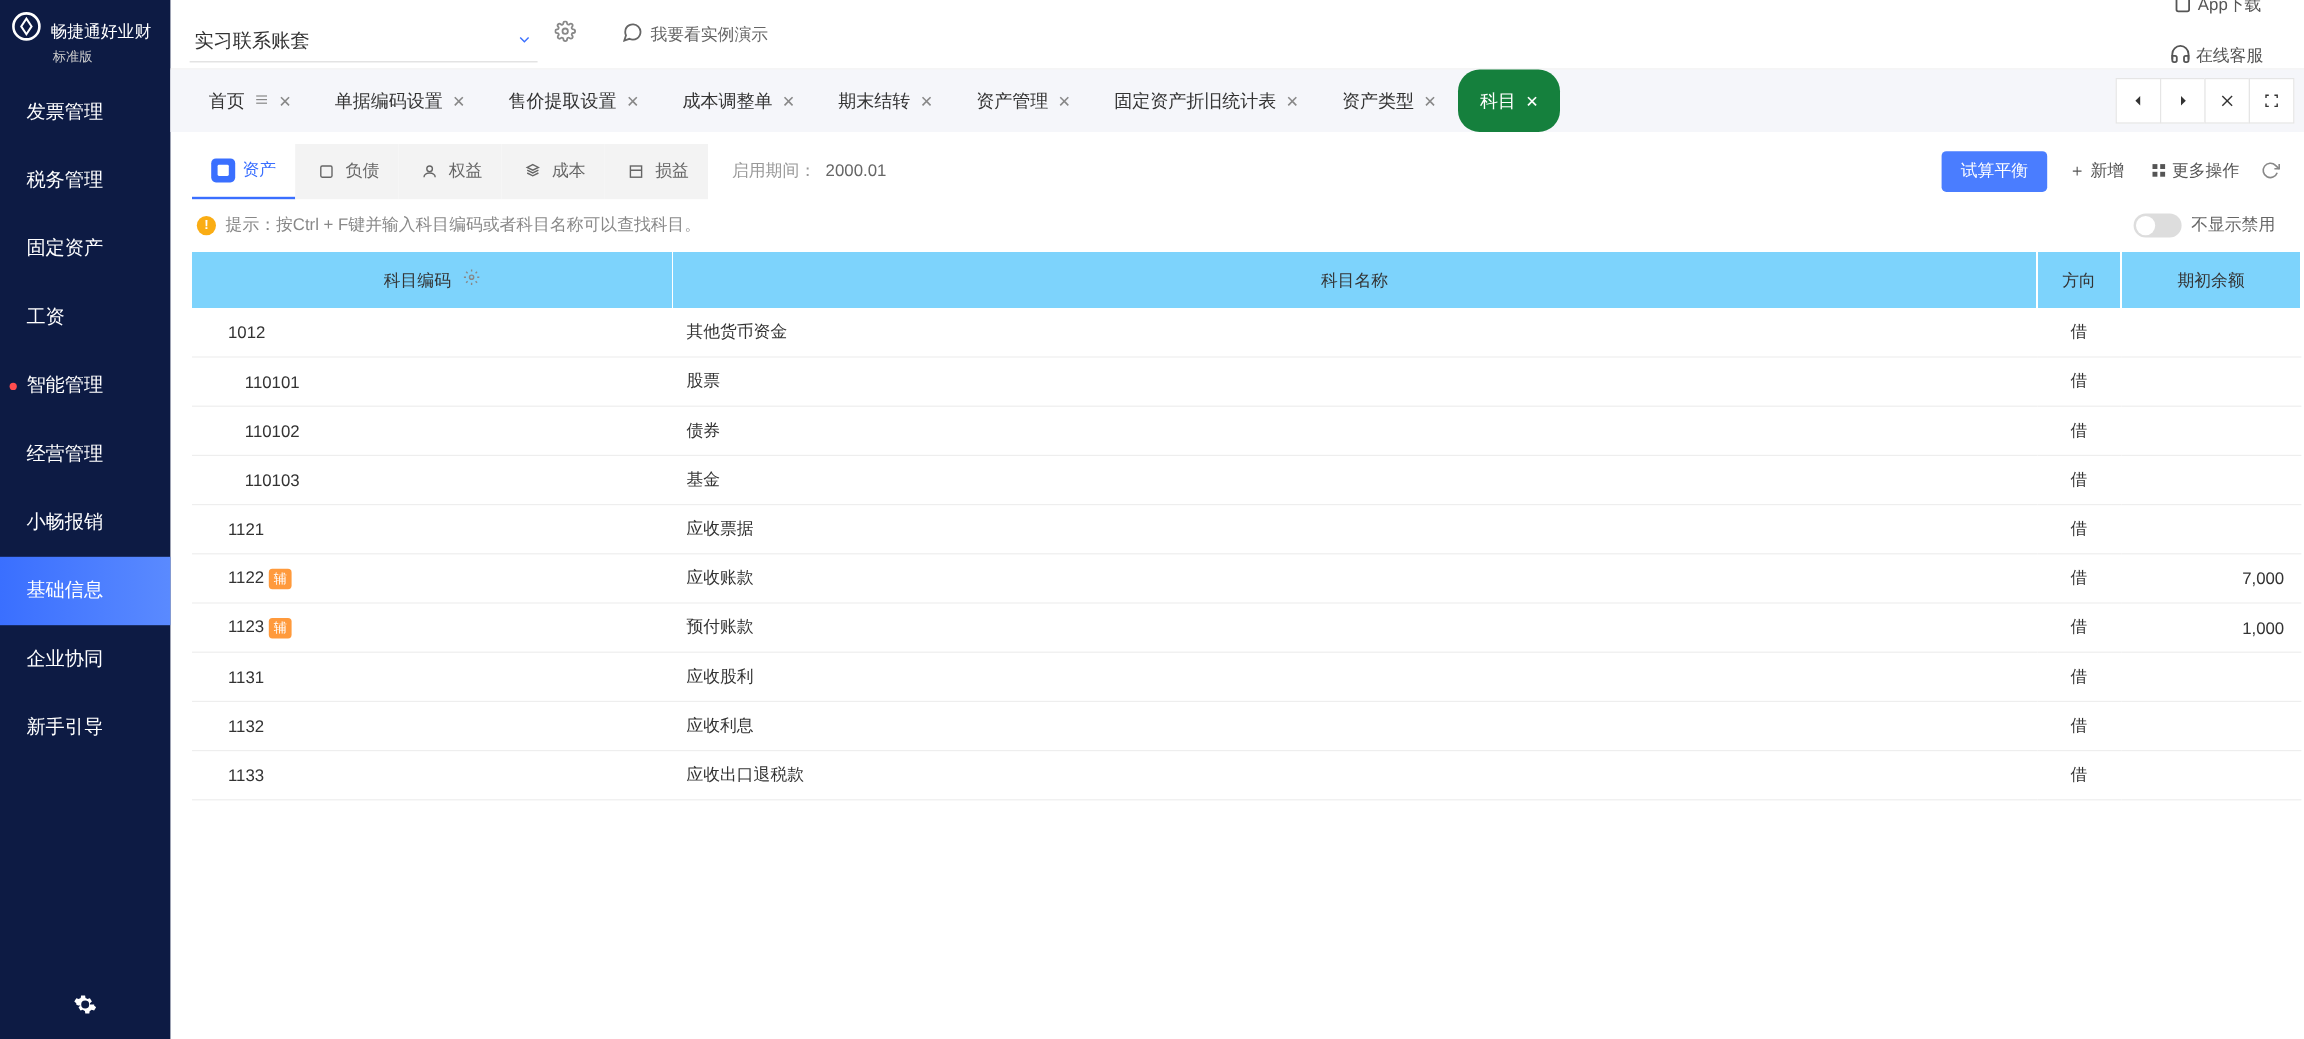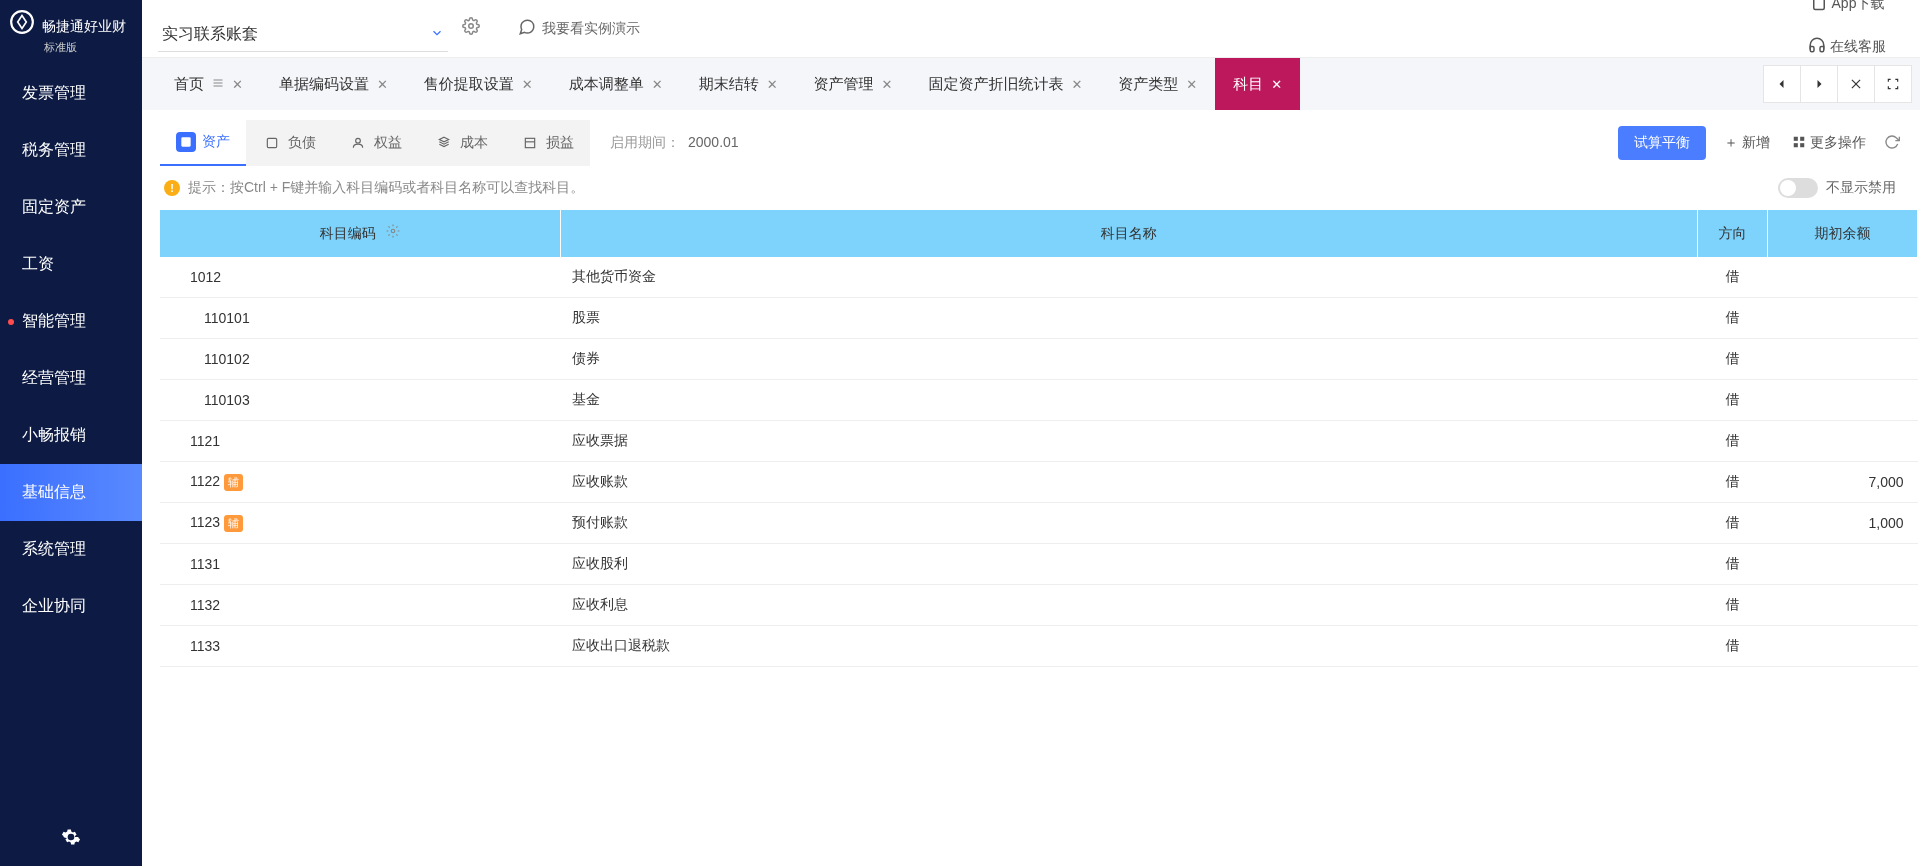--- a/index.html
+++ b/index.html
@@ -31,21 +31,21 @@
 .demo-link { display: flex; align-items: center; gap: 6px; color: #666; cursor: pointer; margin-left: 24px; }
 .topbar-right { margin-left: auto; display: flex; align-items: center; gap: 22px; flex-direction: column; }
 .topbar-action { display: flex; align-items: center; gap: 4px; color: #555; cursor: pointer; position: relative; }
 .badge { position: absolute; top: -14px; left: 8px; background: #ff4d4f; color: #fff; font-size: 11px; padding: 1px 6px; border-radius: 10px; font-weight: 600; }
 .user-area { display: flex; align-items: center; gap: 8px; margin-left: 8px; cursor: pointer; }
 .avatar { width: 28px; height: 28px; background: #ddd; border-radius: 50%; display: flex; align-items: center; justify-content: center; color: #999; }
 
 
 .tabsbar { height: 52px; display: flex; align-items: center; background: #f5f6fa; padding: 0 8px 0 14px; gap: 0; position: relative; }
 .tab { padding: 0 18px; height: 52px; display: flex; align-items: center; gap: 8px; cursor: pointer; color: #333; font-size: 15px; white-space: nowrap; }
-.tab.active { background: #be185d; color: #fff; }
+.tab.active { background: #15803d; color: #fff; border-radius: 18px; }
 .tab .close { font-size: 13px; color: #888; }
 .tab.active .close { color: #fff; }
 .tab .list-icon { font-size: 13px; color: #888; }
 .tabsbar-controls { margin-left: auto; display: flex; align-items: center; }
 .tab-ctrl { width: 38px; height: 38px; display: flex; align-items: center; justify-content: center; cursor: pointer; color: #333; background: #fff; border: 1px solid #e5e5e5; margin-left: -1px; }
 .tab-ctrl.first { margin-left: 6px; }
 
 
 .content { flex: 1; padding: 0 2px 0 0; display: flex; flex-direction: column; min-height: 0; }
 
@@ -122,24 +122,24 @@
         <div class="sidebar-item">
           <span>经营管理</span>
         </div>
         <div class="sidebar-item">
           <span>小畅报销</span>
         </div>
         <div class="sidebar-item active">
           <span>基础信息</span>
         </div>
         <div class="sidebar-item">
-          <span>系统管理</span>
-        </div>
-        <div class="sidebar-item">
           <span>企业协同</span>
+        </div>
+        <div class="sidebar-item">
+          <span>新手引导</span>
         </div>
       </div>
     <div class="sidebar-footer">
       <span class="gear-icon">
         <svg width="20" height="20" viewBox="0 0 24 24" fill="#fff">
             <path d="M12 8a4 4 0 100 8 4 4 0 000-8zm9 4a7 7 0 01-.1 1.2l2 1.6-2 3.4-2.4-.9a7 7 0 01-2 1.2l-.4 2.5h-4l-.4-2.5a7 7 0 01-2-1.2l-2.4.9-2-3.4 2-1.6A7 7 0 013 12a7 7 0 01.1-1.2l-2-1.6 2-3.4 2.4.9a7 7 0 012-1.2L7.9 3h4l.4 2.5a7 7 0 012 1.2l2.4-.9 2 3.4-2 1.6c.1.4.1.8.1 1.2z"></path>
           </svg>
       </span>
     </div>
   </div>

